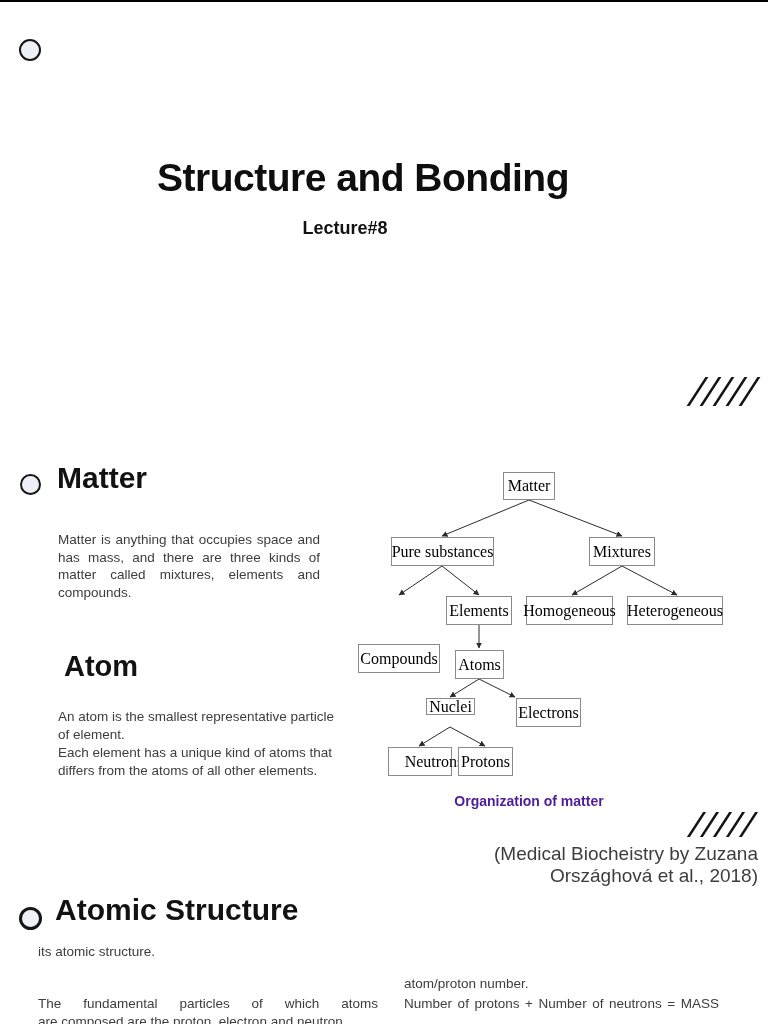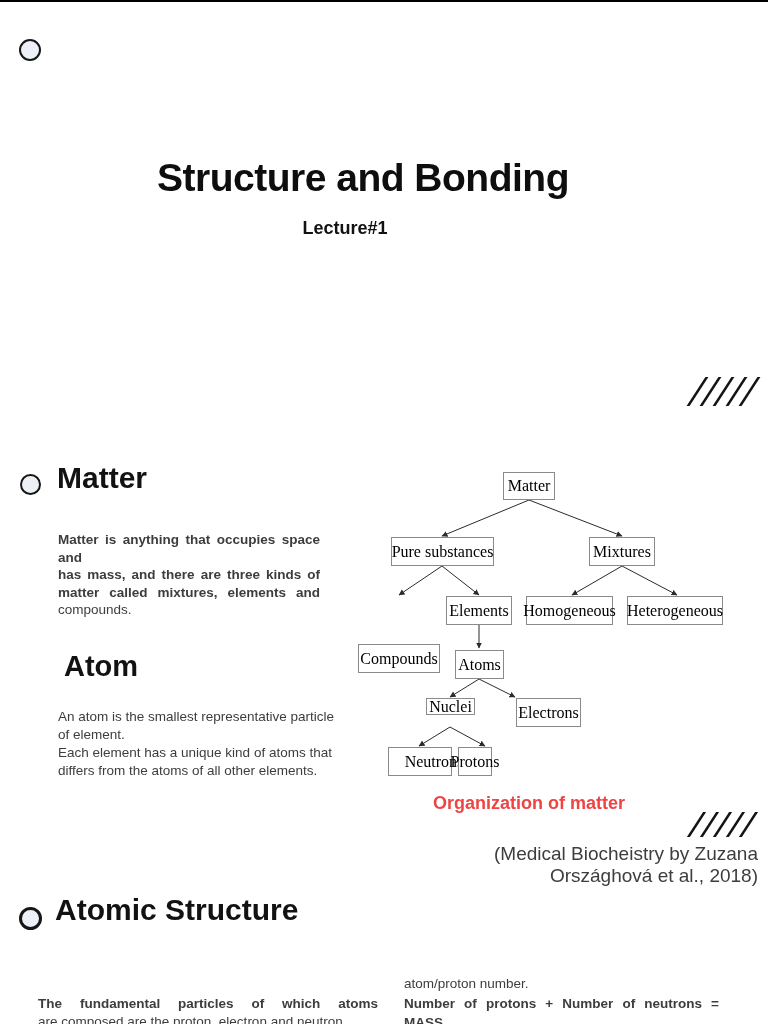--- a/index.html
+++ b/index.html
@@ -18,51 +18,51 @@
     font-size:39px;font-weight:700;color:#0e0e0e;letter-spacing:-0.5px;
   }
   .subtitle{
     left:0;top:218px;width:690px;text-align:center;
     font-size:18px;font-weight:700;color:#121212;
   }
   .h2{font-weight:700;color:#121212;}
   .body-text{
     font-size:13.5px;color:#3d3d3d;line-height:17.5px;
   }
-  .jline{text-align:justify;text-align-last:justify;font-weight:bold;}
+  .jline{text-align:justify;text-align-last:justify;}
   .slashes{display:flex;gap:10px;}
   .slash{display:block;width:3px;background:#141414;transform:skewX(-33deg);}
   .slash.big{height:29px;}
   .slash.small{height:25px;}
   .tbox{
     position:absolute;box-sizing:border-box;border:1px solid #8a8a8a;background:#fff;
     display:flex;align-items:center;justify-content:center;
     font-family:"Liberation Serif",serif;font-size:16px;color:#000;white-space:nowrap;
   }
   .caption{
     left:404px;top:793px;width:250px;text-align:center;
-    font-size:18px;font-weight:700;color:#ef4444;
+    font-size:14px;font-weight:700;color:#4c1d95;
   }
   .citation{
     left:390px;top:843px;width:368px;text-align:right;
     font-size:19px;color:#3d3d3d;
   }
   svg.arrows{position:absolute;left:350px;top:460px;}
 </style>
 </head>
 <body>
 
 <div id="page">
 
   <div class="abs topbar"></div>
 
   <div class="abs ring" style="left:19px;top:39px;width:22px;height:22px;"></div>
 
   <div class="abs title">Structure and Bonding</div>
-  <div class="abs subtitle">Lecture#1</div>
+  <div class="abs subtitle">Lecture#8</div>
 
   <div class="abs slashes" style="left:696px;top:377px;">
     <span class="slash big"></span>
       <span class="slash big"></span>
       <span class="slash big"></span>
       <span class="slash big"></span>
       <span class="slash big"></span>
   </div>
 
   <div class="abs ring" style="left:20px;top:474px;width:21px;height:21px;"></div>
@@ -109,38 +109,39 @@
   <div class="tbox" style="left:391px;top:537px;width:103px;height:29px;">Pure substances</div>
   <div class="tbox" style="left:589px;top:537px;width:66px;height:29px;">Mixtures</div>
   <div class="tbox" style="left:358px;top:596px;width:82px;height:29px;margin-top:48px;">Compounds</div>
   <div class="tbox" style="left:446px;top:596px;width:66px;height:29px;">Elements</div>
   <div class="tbox" style="left:526px;top:596px;width:87px;height:29px;">Homogeneous</div>
   <div class="tbox" style="left:627px;top:596px;width:96px;height:29px;">Heterogeneous</div>
   <div class="tbox" style="left:455px;top:650px;width:49px;height:29px;">Atoms</div>
   <div class="tbox" style="left:426px;top:698px;width:49px;height:17px;">Nuclei</div>
   <div class="tbox" style="left:483px;top:698px;width:65px;height:29px;margin-left:33px;">Electrons</div>
   <div class="tbox" style="left:388px;top:747px;width:64px;height:29px;padding-left:28px;">Neutrons</div>
-  <div class="tbox" style="left:458px;top:747px;width:34px;height:29px;">Protons</div>
+  <div class="tbox" style="left:458px;top:747px;width:55px;height:29px;">Protons</div>
 
   <div class="abs caption">Organization of matter</div>
 
   <div class="abs slashes" style="left:695px;top:812px;">
     <span class="slash small"></span>
       <span class="slash small"></span>
       <span class="slash small"></span>
       <span class="slash small"></span>
       <span class="slash small"></span>
   </div>
 
   <div class="abs citation">(Medical Biocheistry by Zuzana Országhová et al., 2018)</div>
 
   <div class="abs ring" style="left:19px;top:907px;width:23px;height:23px;border-width:3px;"></div>
   <div class="abs h2" style="left:55px;top:893px;font-size:30px;">Atomic Structure</div>
 
   <div class="abs body-text" style="left:38px;top:943px;width:340px;">
+    <div>its atomic structure.</div>
   </div>
 
   <div class="abs body-text" style="left:38px;top:995px;width:340px;">
     <div class="jline">The fundamental particles of which atoms</div>
     <div>are composed are the proton, electron and neutron.</div>
   </div>
 
   <div class="abs body-text" style="left:404px;top:974px;width:315px;line-height:19.5px;">
     <div>atom/proton number.</div>
     <div class="jline">Number of protons + Number of neutrons = MASS</div>

